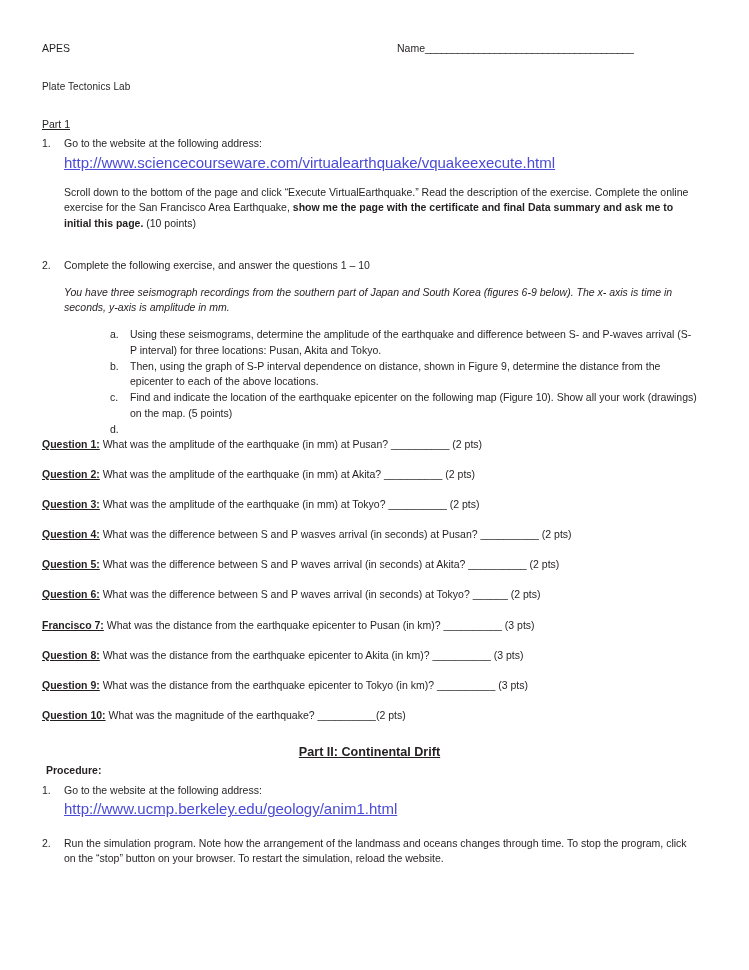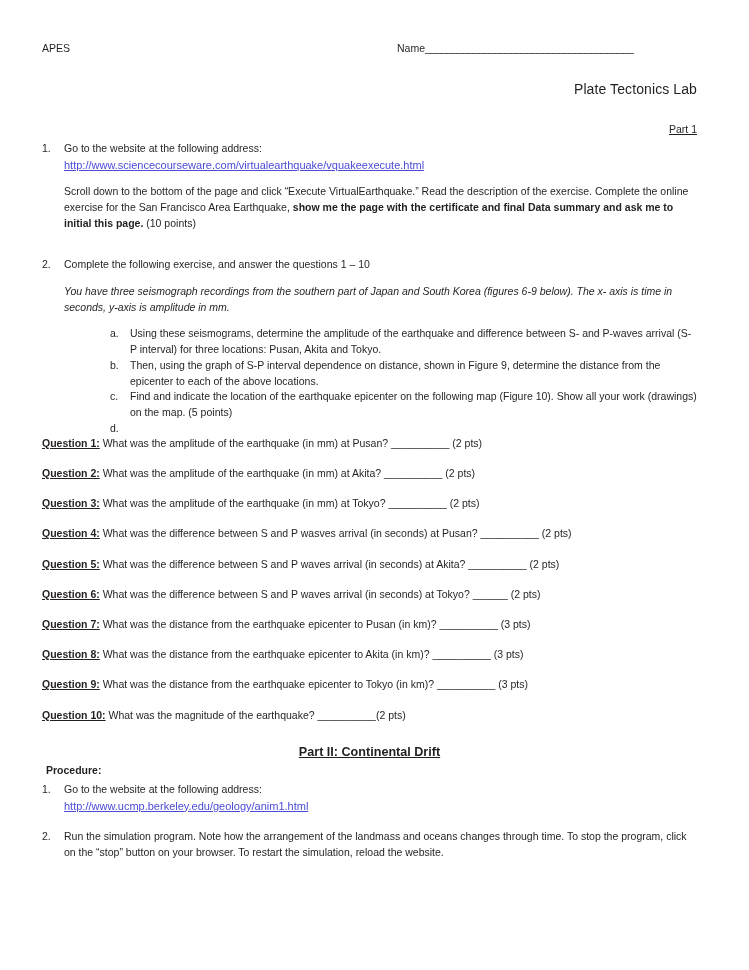--- a/index.html
+++ b/index.html
@@ -35,28 +35,28 @@
     align-items: baseline;
     font-size: 10.5px;
     margin-bottom: 27px;
   }
   .header-course { width: 355px; flex: 0 0 355px; }
   .header-name { white-space: nowrap; }
   .fill-line { letter-spacing: -0.5px; }
 
   
   .doc-title {
-    text-align: right;
-    font-size: 14px;
+    text-align: left;
+    font-size: 10px;
     font-weight: 400;
     margin: 0 0 26px 0;
     letter-spacing: 0.1px;
   }
   .part-heading {
-    text-align: right;
+    text-align: left;
     font-size: 10.5px;
     margin: 0 0 6px 0;
   }
   .part-heading span { text-decoration: underline; }
 
   .part2-heading {
     text-align: center;
     font-size: 12.6px;
     font-weight: bold;
     margin: 0 0 3px 0;
@@ -108,21 +108,21 @@
     position: absolute;
     left: 0;
     top: 0;
     width: 16px;
   }
 
   
   .link {
     color: #4b4bd6;
     text-decoration: underline;
-    font-size: 11px;
+    font-size: 15px;
   }
 
   
   .question {
     font-size: 10.5px;
     line-height: 1.4;
     margin: 0 0 15.5px 0;
   }
   .q-label {
     font-weight: bold;
@@ -194,21 +194,21 @@
 
     <div class="spacer-md"></div>
 
     <div>
       <div class="question"><span class="q-label">Question 1:</span><span class="q-text">  What was the amplitude of the earthquake (in mm) at Pusan? __________  (2 pts)</span></div>
       <div class="question"><span class="q-label">Question 2:</span><span class="q-text"> What was the amplitude of the earthquake (in mm) at Akita? __________ (2 pts)</span></div>
       <div class="question"><span class="q-label">Question 3:</span><span class="q-text"> What was the amplitude of the earthquake (in mm) at Tokyo? __________ (2 pts)</span></div>
       <div class="question"><span class="q-label">Question 4:</span><span class="q-text"> What was the difference between S and P wasves arrival (in seconds) at Pusan?  __________ (2 pts)</span></div>
       <div class="question"><span class="q-label">Question 5:</span><span class="q-text"> What was the difference between S and P waves arrival (in seconds) at Akita? __________ (2 pts)</span></div>
       <div class="question"><span class="q-label">Question 6:</span><span class="q-text"> What was the difference between S and P waves arrival (in seconds) at Tokyo? ______ (2 pts)</span></div>
-      <div class="question"><span class="q-label">Question 7:</span><span class="q-text"> What was the distance from the earthquake epicenter to Pusan (in km)? __________ (3 pts)</span></div>
+      <div class="question"><span class="q-label">Francisco 7:</span><span class="q-text"> What was the distance from the earthquake epicenter to Pusan (in km)? __________ (3 pts)</span></div>
       <div class="question"><span class="q-label">Question 8:</span><span class="q-text"> What was the distance from the earthquake epicenter to Akita (in km)?  __________ (3 pts)</span></div>
       <div class="question"><span class="q-label">Question 9:</span><span class="q-text"> What was the distance from the earthquake epicenter to Tokyo (in km)? __________ (3 pts)</span></div>
       <div class="question"><span class="q-label">Question 10:</span><span class="q-text">  What was the magnitude of the earthquake? __________(2 pts)</span></div>
     </div>
 
     <div class="spacer-xs"></div>
 
     <div class="part2-heading"><span>Part II:  Continental Drift</span></div>
 
     <div class="txt bold">Procedure:</div>

